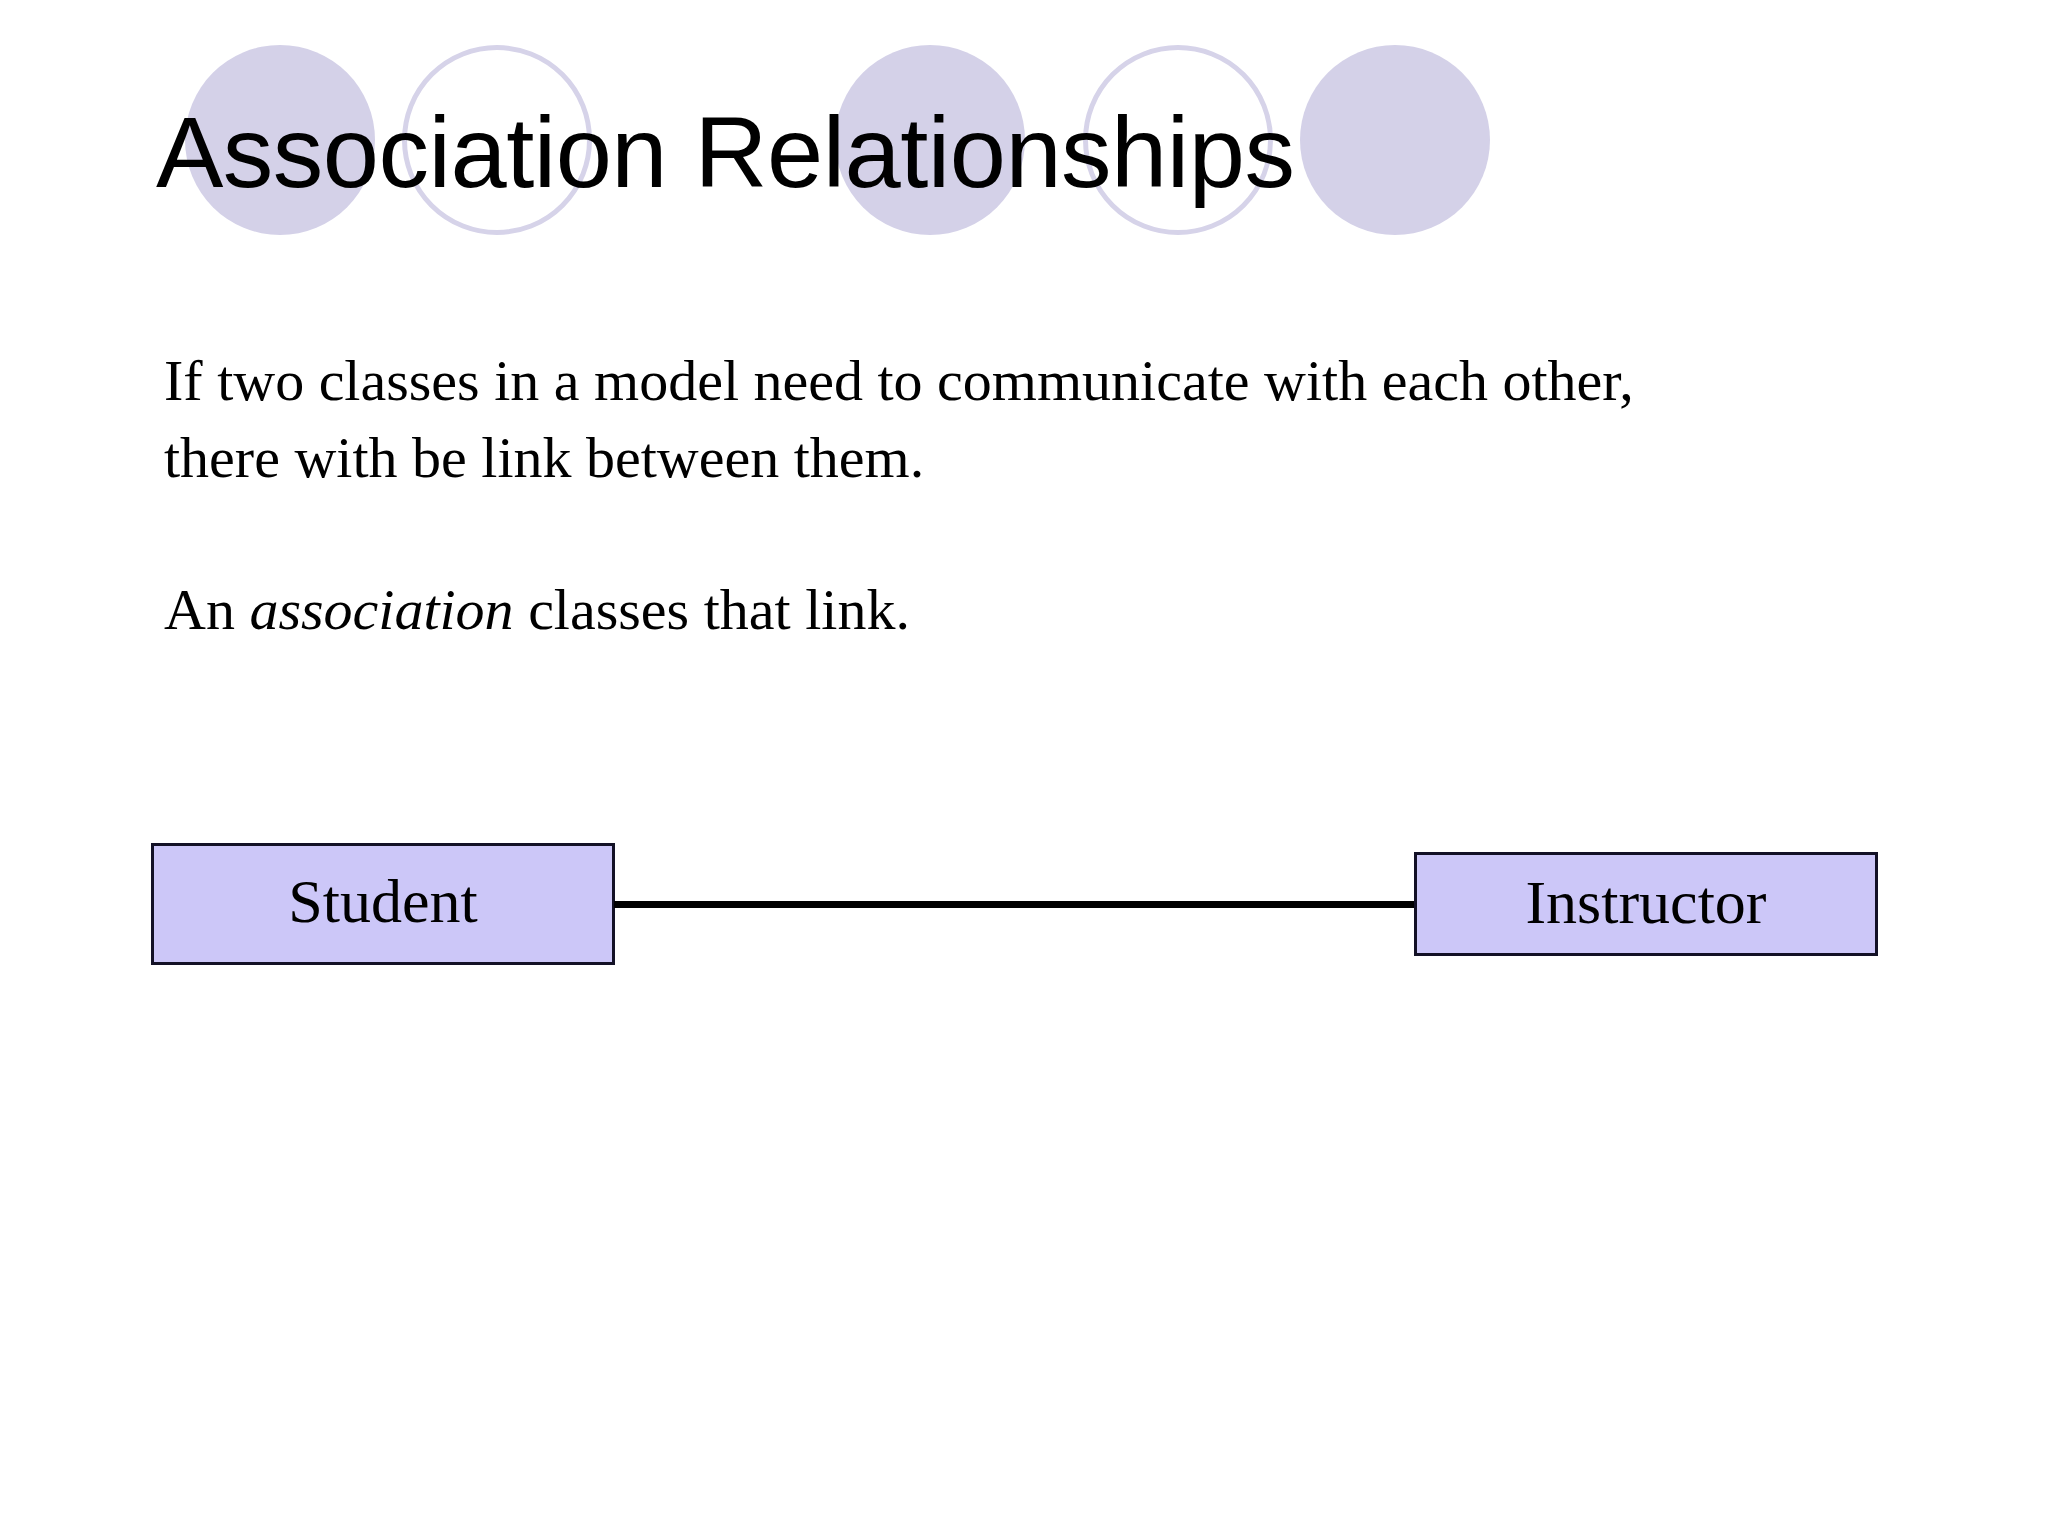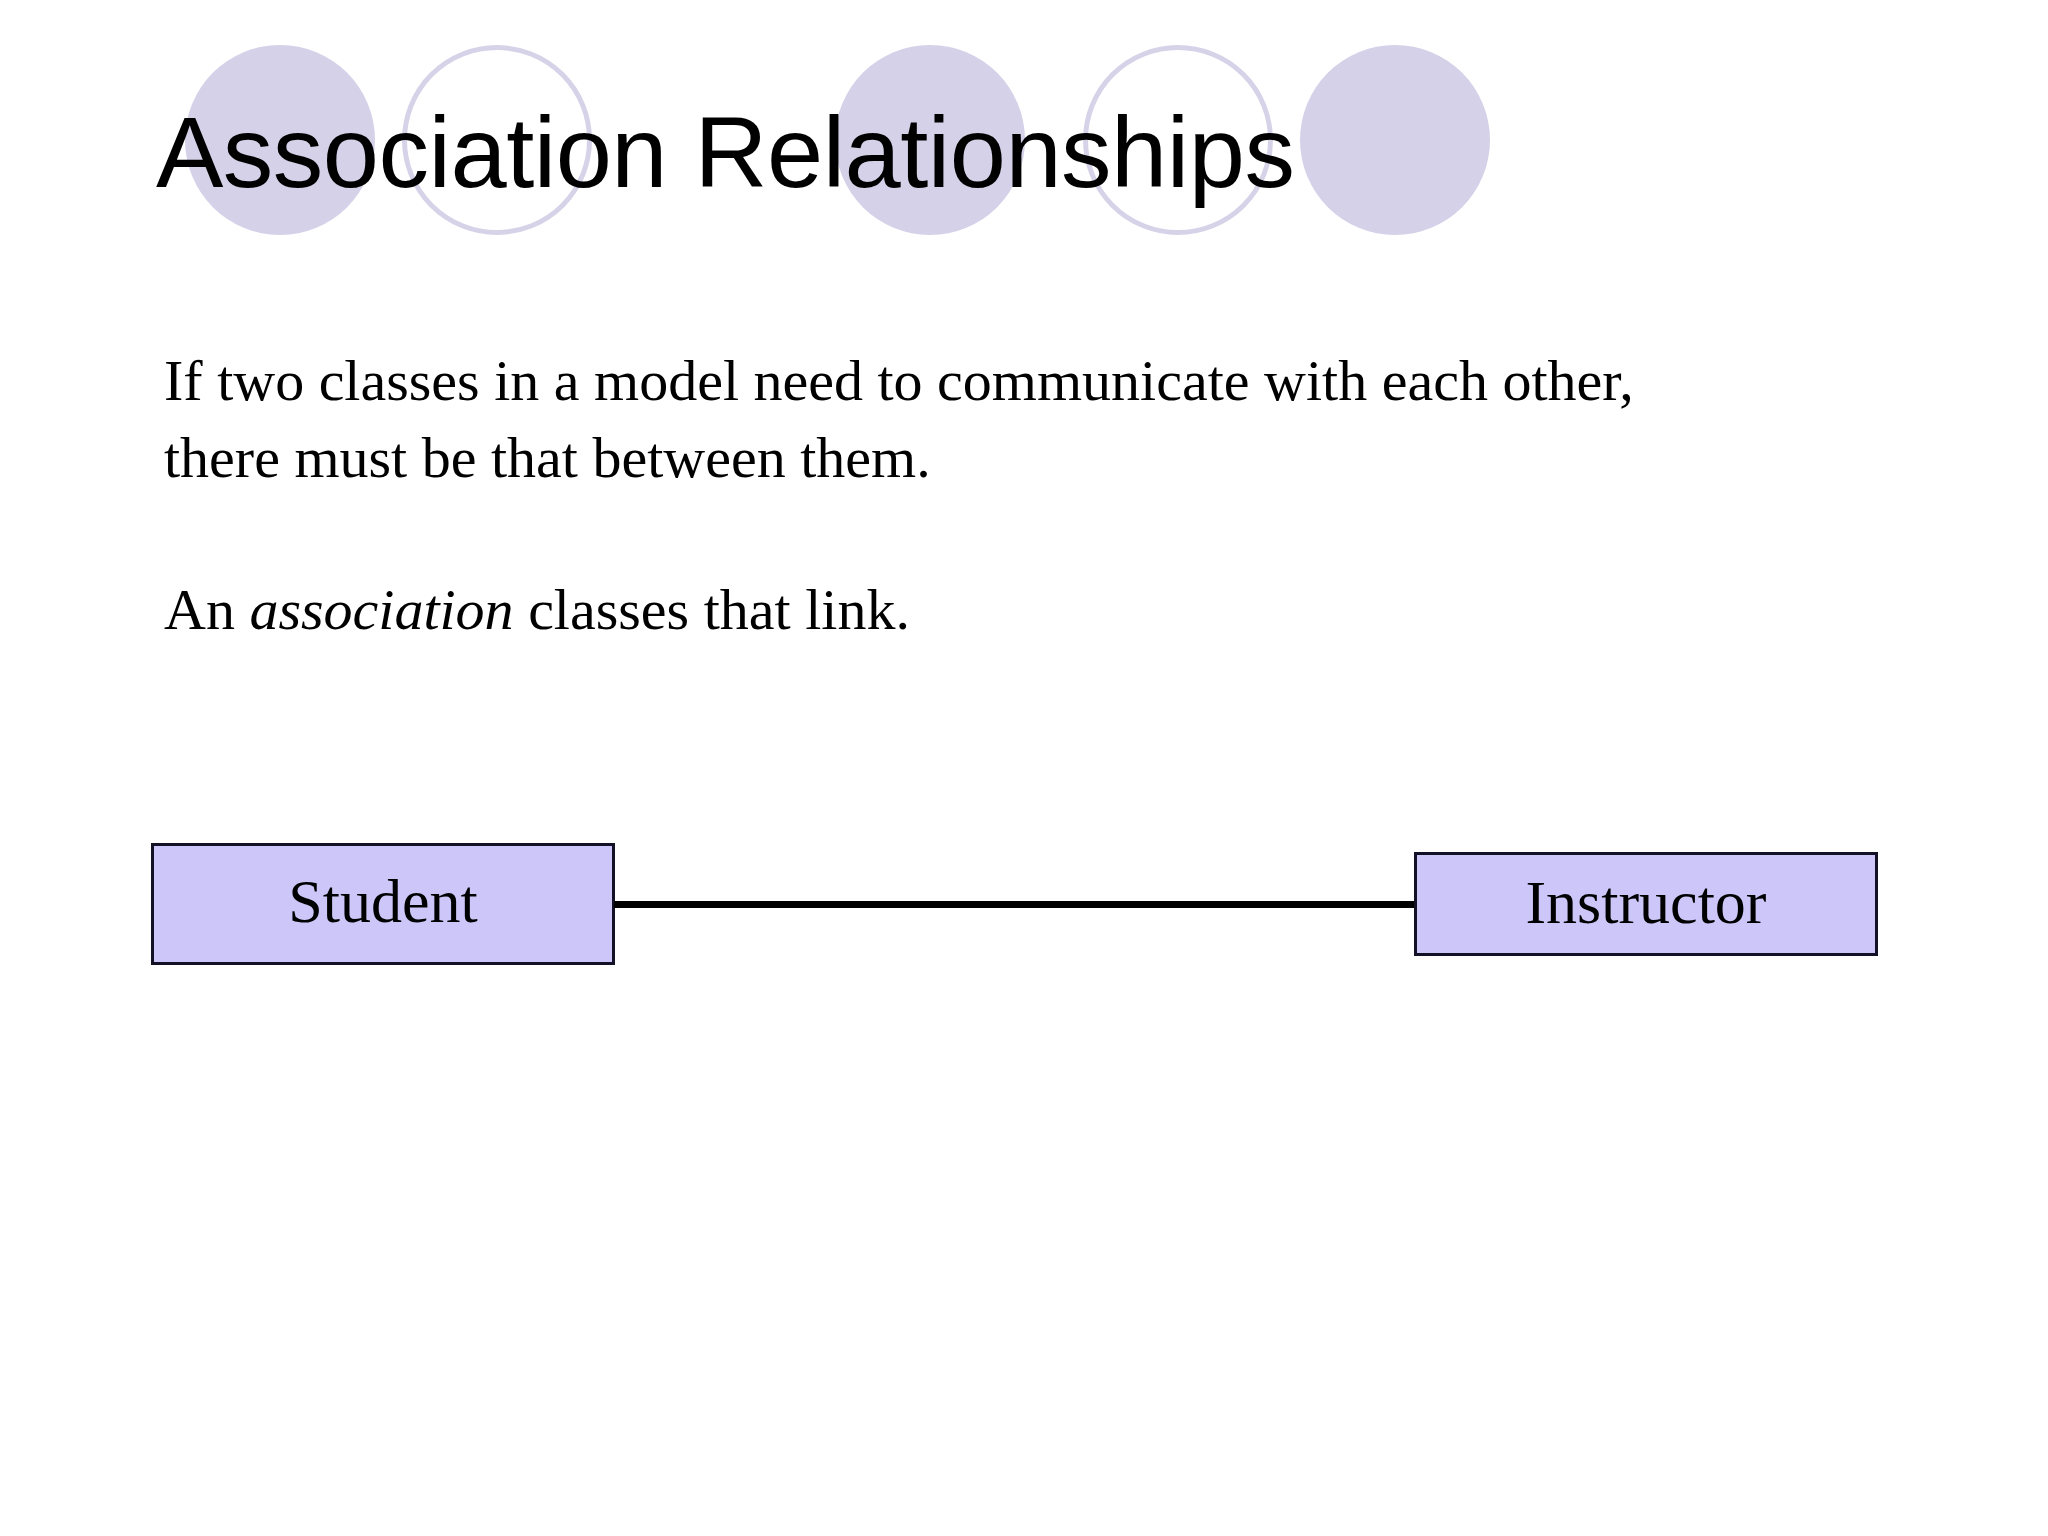--- a/index.html
+++ b/index.html
@@ -141,21 +141,21 @@
     <div class="decor-circle outlined" style="left:402px;  top:45px; width:190px; height:190px;"></div>
     <div class="decor-circle filled" style="left:835px;  top:45px; width:190px; height:190px;"></div>
     <div class="decor-circle outlined" style="left:1083px; top:45px; width:190px; height:190px;"></div>
     <div class="decor-circle filled" style="left:1300px; top:45px; width:190px; height:190px;"></div>
   </div>
 
   <h1 id="slide-title">Association Relationships</h1>
 
   <div id="body-text">
     <p class="body-para">If two classes in a model need to communicate with each other,</p>
-    <p class="body-para">there must be that between them.</p>
+    <p class="body-para">there with be link between them.</p>
     <div class="body-para spacer"></div>
     <p class="body-para"><span>An </span><span class="em-word">association</span><span> classes that link.</span></p>
   </div>
 
   <div id="class-diagram">
 
     <div class="uml-box" id="uml-box-student">
       <span class="uml-box-label">Student</span>
     </div>
 

